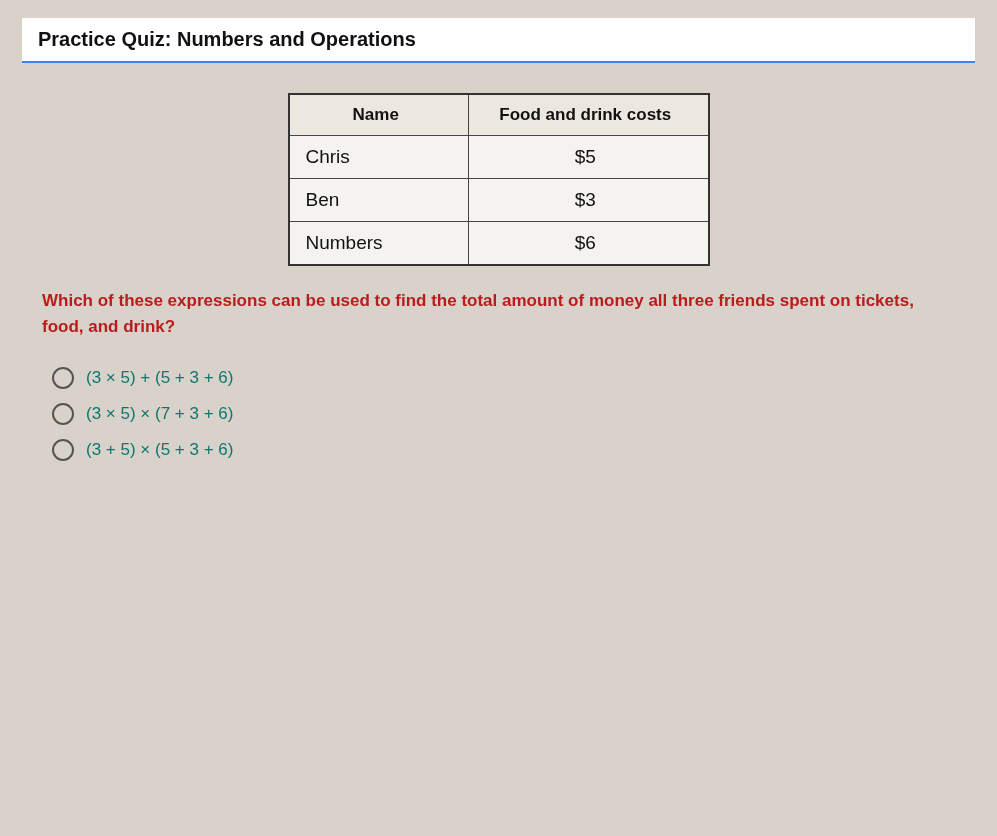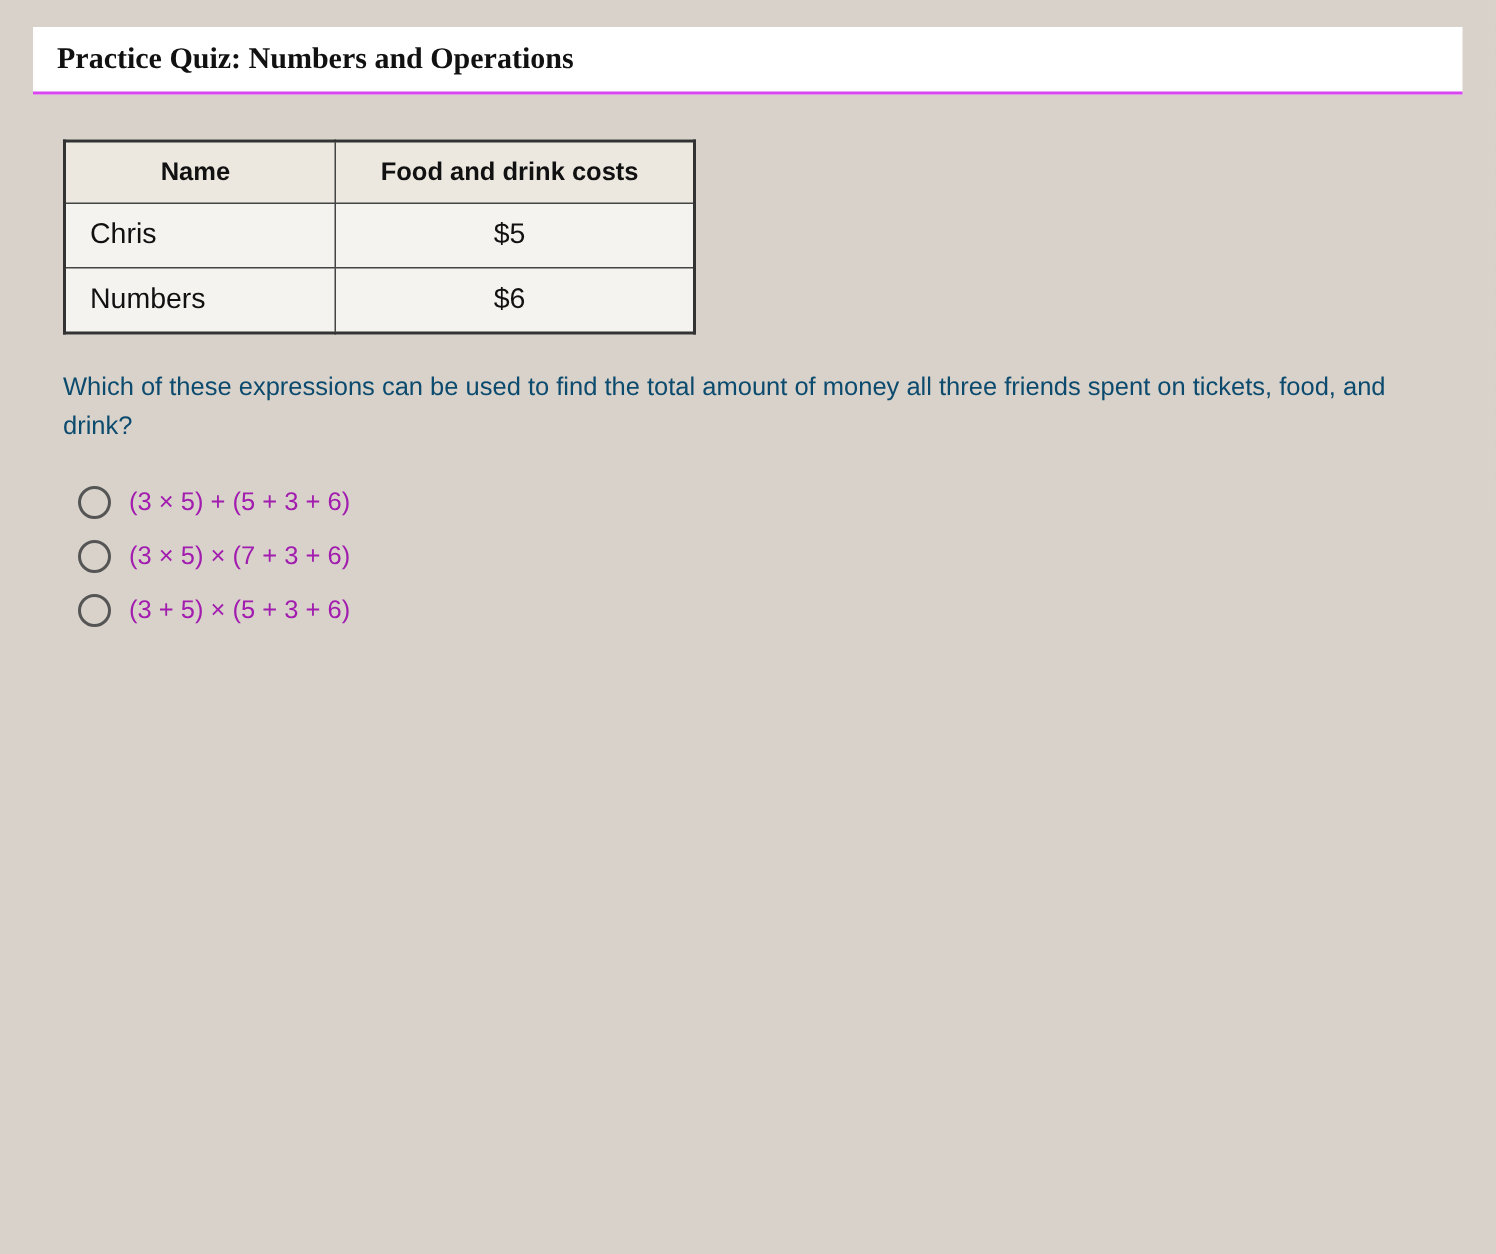--- a/index.html
+++ b/index.html
@@ -34,38 +34,37 @@
     .page-container {
       width: 997px;
       min-height: 836px;
       background-color: #d8d2ca;
       padding: 18px 22px 30px 22px;
     }
 
     .title-bar {
       background-color: #ffffff;
       padding: 10px 16px;
-      border-bottom: 2px solid #d946ef;
+      border-bottom: 2px solid #3b82f6;
       margin-bottom: 0;
-      font-family: Liberation Serif, serif;
     }
 
     .title-text {
       font-size: 20px;
       font-weight: bold;
       color: #111;
     }
 
     .content-area {
       padding: 30px 20px 20px 20px;
     }
 
     .table-wrapper {
       display: flex;
-      justify-content: flex-start;
+      justify-content: center;
       margin-bottom: 22px;
     }
 
     .data-table {
       border-collapse: collapse;
       border: 2px solid #333;
       background-color: #f5f3ef;
       min-width: 400px;
     }
 
@@ -90,23 +89,24 @@
     .data-table thead th:last-child {
       width: 240px;
     }
 
     .data-table td:last-child {
       text-align: center;
     }
 
     .question-text {
       font-size: 17px;
-      color: #0c4a6e;
+      color: #b91c1c;
       line-height: 1.5;
       margin-bottom: 28px;
+      font-weight: bold;
     }
 
     .options-container {
       display: flex;
       flex-direction: column;
       gap: 14px;
       padding-left: 10px;
     }
 
     .option-item {
@@ -123,21 +123,21 @@
       border: 2px solid #555;
       background-color: transparent;
       flex-shrink: 0;
       display: flex;
       align-items: center;
       justify-content: center;
     }
 
     .option-label {
       font-size: 17px;
-      color: #a21caf;
+      color: #0f766e;
     }
   </style>
 </head>
 <body>
 
 <div class="page-container">
   <div class="title-bar">
     <span class="title-text">Practice Quiz: Numbers and Operations</span>
   </div>
 
@@ -147,20 +147,24 @@
         <thead>
           <tr>
             <th>Name</th>
             <th>Food and drink costs</th>
           </tr>
         </thead>
         <tbody>
           <tr>
             <td>Chris</td>
             <td>$5</td>
+          </tr>
+          <tr>
+            <td>Ben</td>
+            <td>$3</td>
           </tr>
           <tr>
             <td>Numbers</td>
             <td>$6</td>
           </tr>
         </tbody>
       </table>
     </div>
 
     <p class="question-text">Which of these expressions can be used to find the total amount of money all three friends spent on tickets, food, and drink?</p>

